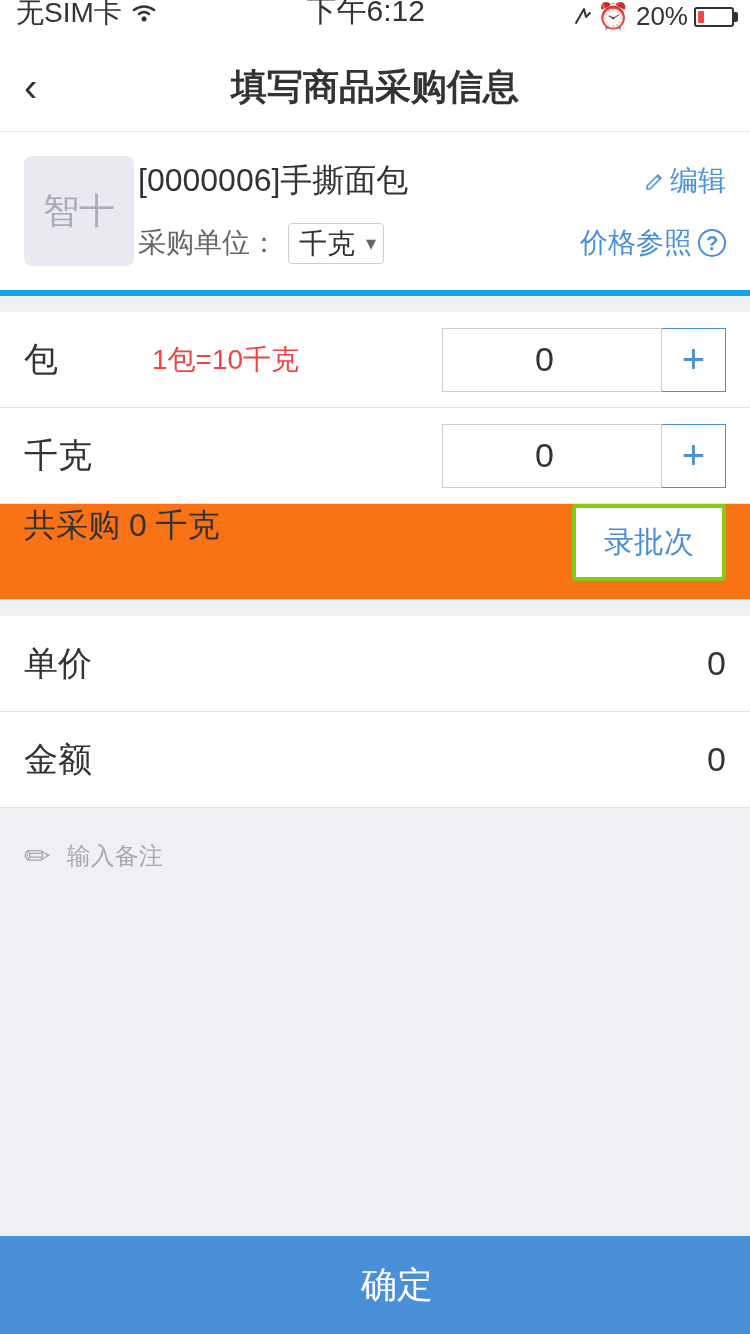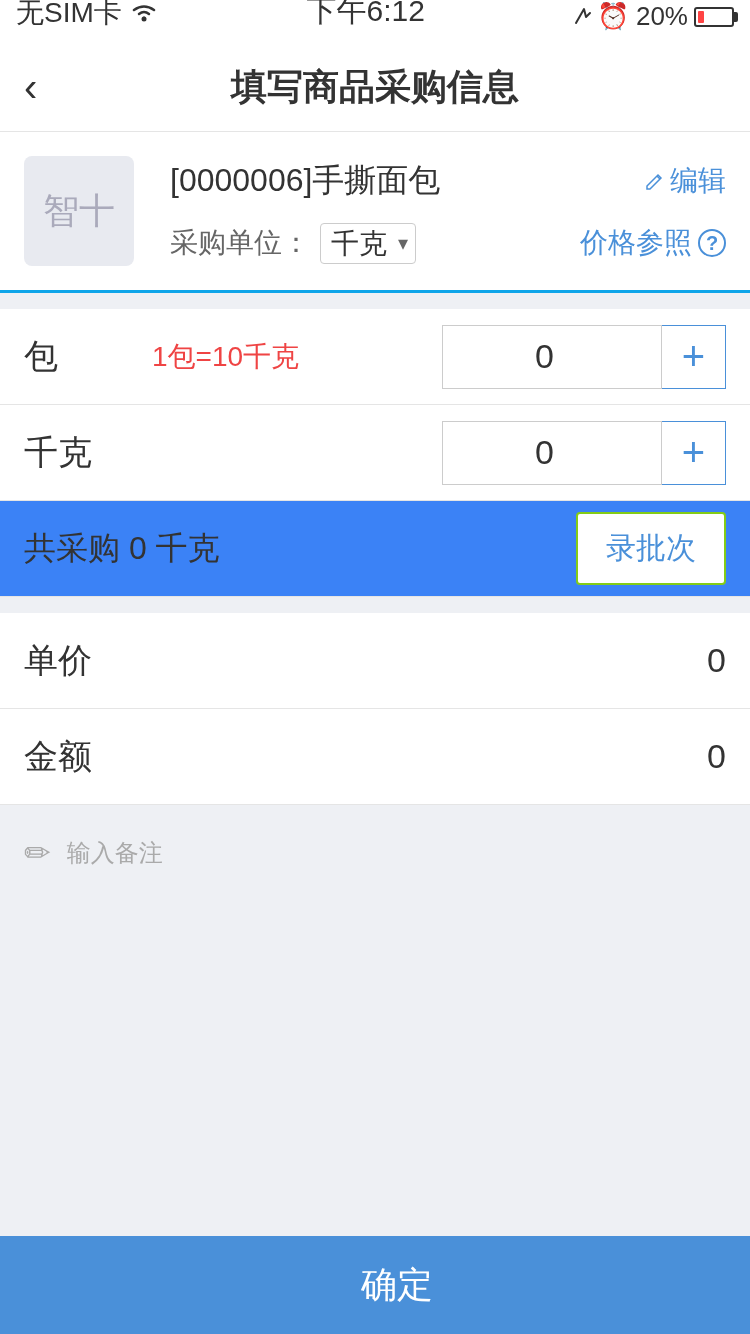--- a/index.html
+++ b/index.html
@@ -75,22 +75,22 @@
       font-weight: 700;
       color: #333;
     }
 
     
     .product-card {
       background: #fff;
       display: flex;
       align-items: center;
       padding: 24px;
-      gap: 36px;
-      border-bottom: 3px solid #0ea5e9;
+      gap: 4px;
+      border-bottom: 6px solid #0ea5e9;
     }
     .product-image {
       width: 110px;
       height: 110px;
       background: #e8eaf0;
       border-radius: 8px;
       display: flex;
       align-items: center;
       justify-content: center;
       flex-shrink: 0;
@@ -230,33 +230,33 @@
       align-items: center;
       justify-content: center;
       cursor: pointer;
       border-left: none;
       font-weight: 300;
     }
 
     
     .total-row {
       display: flex;
-      align-items: center;
+      align-items: flex-start;
       padding: 0 24px;
       height: 96px;
-      background: #3b82f6;
+      background: #f97316;
       border-bottom: 1px solid #e5e5e5;
     }
     .total-label {
       font-size: 32px;
       color: #333;
       flex: 1;
     }
     .record-btn {
-      border: 2px solid #84cc16;
+      border: 4px solid #84cc16;
       color: #4a90d9;
       background: #fff;
       font-size: 30px;
       padding: 14px 28px;
       border-radius: 4px;
       cursor: pointer;
     }
 
     
     .info-section {

